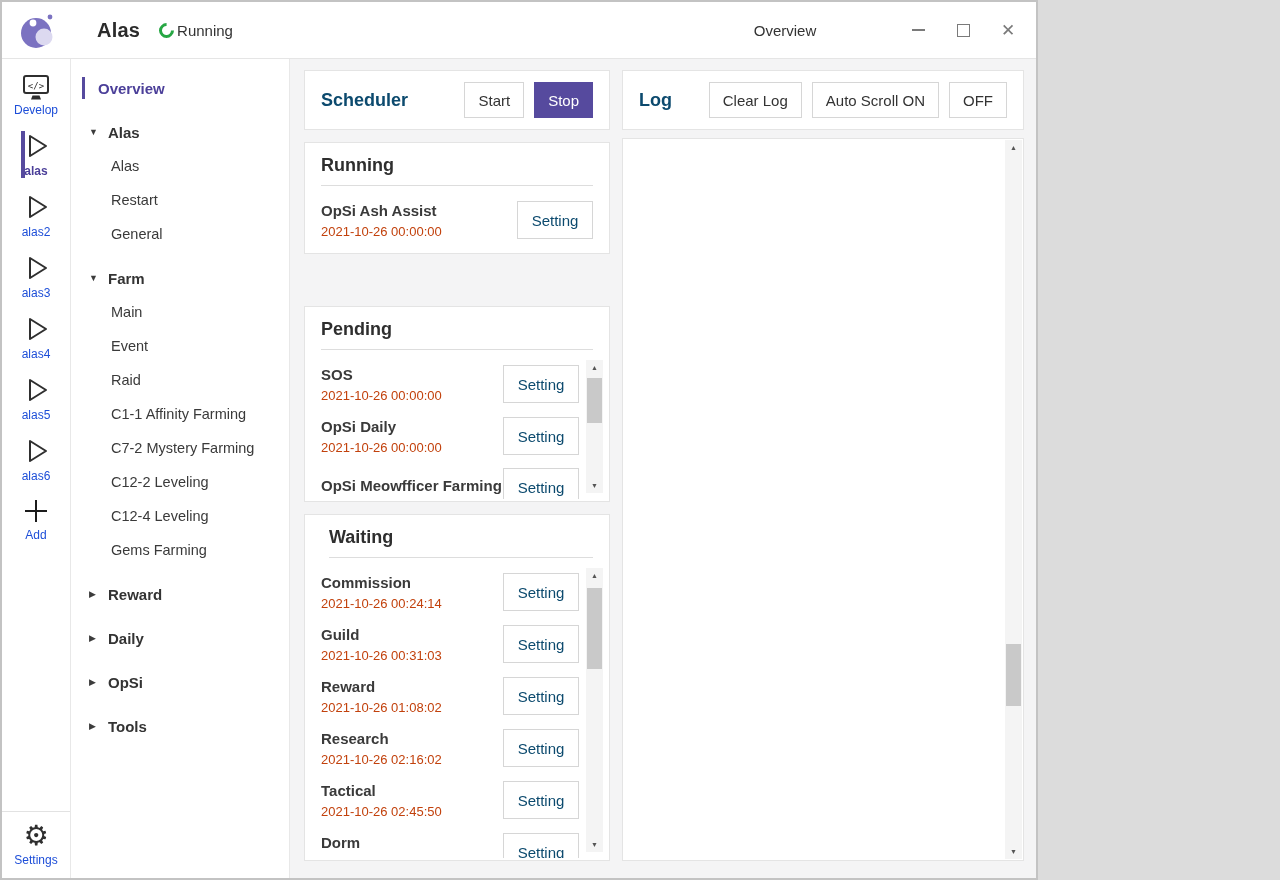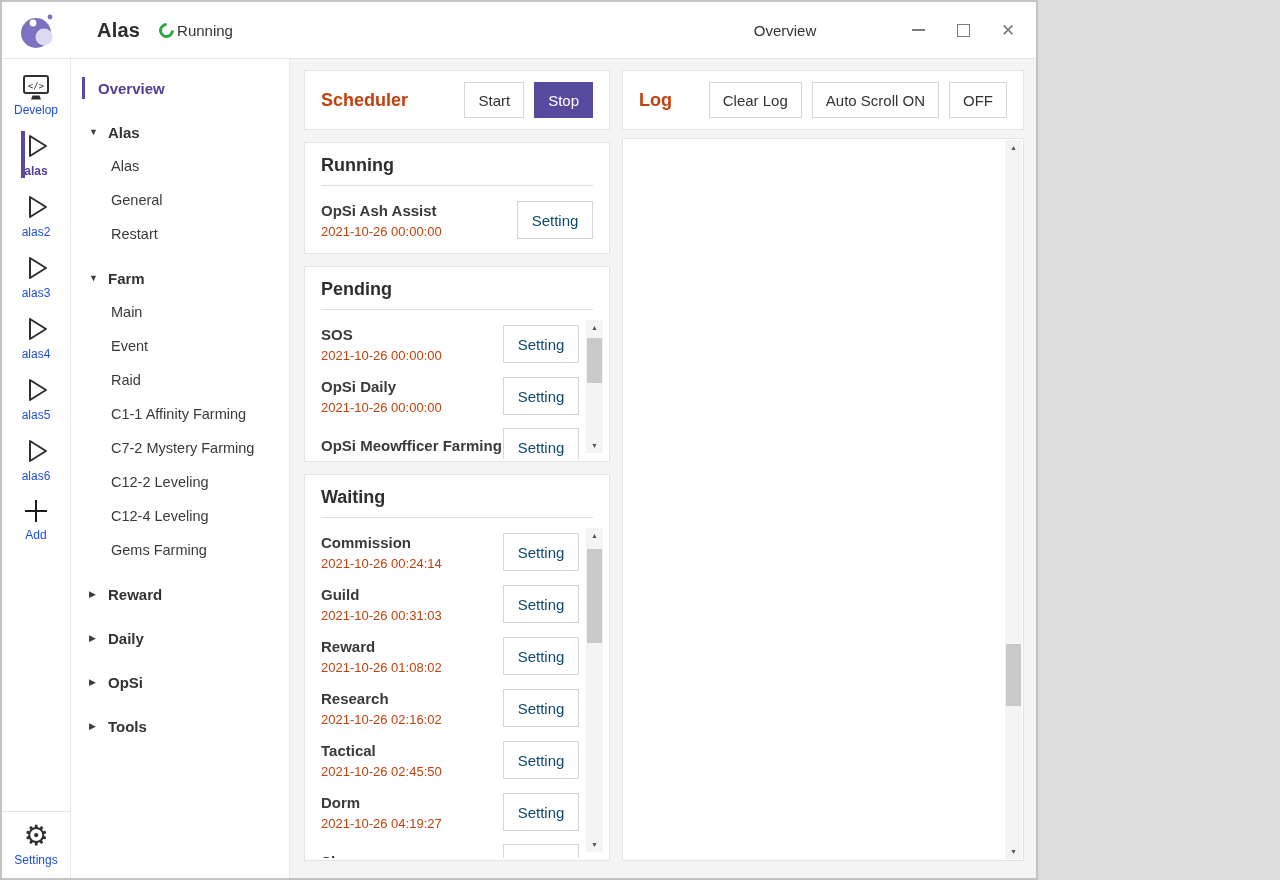--- a/index.html
+++ b/index.html
@@ -44,37 +44,37 @@
   .menu-entry.group .label { font-size:15px; font-weight:600; color:#333; }
   .menu-entry.child { padding-left:3px; }
 
   
   .main { flex:1; background:#f4f4f5; padding:11px 12px 17px 14px; display:flex; gap:12px; min-width:0; }
   .col-mid { flex:0 0 306px; display:flex; flex-direction:column; gap:12px; }
   .col-right { flex:1; display:flex; flex-direction:column; gap:8px; min-width:0; }
   .card { background:#fff; border:1px solid #e4e4e4; }
 
   .header-card { flex:0 0 60px; display:flex; align-items:center; padding:0 16px; gap:10px; }
-  .card-title { font-size:18px; font-weight:600; color:#c2410c; }
+  .card-title { font-size:18px; font-weight:600; color:#0c4a6e; }
   .spacer { flex:1; }
   .btn { height:36px; background:#fff; border:1px solid #d6d6d6; color:#333; font-size:15px; padding:0 13px; font-family:inherit; cursor:pointer; }
   .btn-primary { background:#564a9e; border-color:#564a9e; color:#fff; }
 
   .section-card { position:relative; overflow:hidden; }
   .section-title { font-size:18px; font-weight:600; color:#2e2e2e; margin:0 16px; padding:12px 0 9px; border-bottom:1px solid #ddd; }
   .task-list { position:absolute; top:49px; left:0; right:0; bottom:2px; padding:2px 16px 0; overflow:hidden; }
   .has-scroll .task-list { padding-right:30px; }
   .task-row { display:flex; align-items:center; padding:6px 0; }
   .task-info { flex:1; min-width:0; }
   .task-name { font-size:15px; font-weight:600; color:#3a3a3a; line-height:21px; }
   .task-time { font-size:13px; color:#c2410c; margin-top:3px; line-height:16px; }
   .setting-btn { flex:0 0 auto; width:76px; height:38px; padding:0; font-size:15px; color:#0c4a6e; }
   .running-card { flex:0 0 112px; }
-  .pending-card { flex:0 0 196px; }
-  .waiting-card { flex:1; }
+  .pending-card { flex:0 0 196px;margin-top:40px; }
+  .waiting-card { flex:1;padding-left:8px; }
 
   
   .log-card { flex:1; position:relative; overflow:hidden; padding:7px 26px 7px 8px; }
   .log-line { font-family:"DejaVu Sans Mono","Liberation Mono",monospace; font-size:12.5px; line-height:19.8px; white-space:pre; color:#3e3e3e; }
 
   
   .vscroll { display:flex; flex-direction:column; align-items:stretch; background:#f4f4f4; width:17px; cursor:pointer; }
   .vs-arrow { flex:0 0 15px; display:flex; align-items:center; justify-content:center; font-size:7px; color:#555; }
   .vs-track { flex:1; position:relative; }
   .vs-thumb { position:absolute; left:1px; right:1px; background:#c9c9c9; }
@@ -185,25 +185,25 @@
       <div class="menu-entry group">
             <span class="arrow">▼</span>
             <span class="label">Alas</span>
           </div>
           <div class="menu-entry child">
             <span class="arrow"></span>
             <span class="label">Alas</span>
           </div>
           <div class="menu-entry child">
             <span class="arrow"></span>
+            <span class="label">Restart</span>
+          </div>
+          <div class="menu-entry child">
+            <span class="arrow"></span>
             <span class="label">General</span>
-          </div>
-          <div class="menu-entry child">
-            <span class="arrow"></span>
-            <span class="label">Restart</span>
           </div>
           <div class="menu-entry group">
             <span class="arrow">▼</span>
             <span class="label">Farm</span>
           </div>
           <div class="menu-entry child">
             <span class="arrow"></span>
             <span class="label">Main</span>
           </div>
           <div class="menu-entry child">

